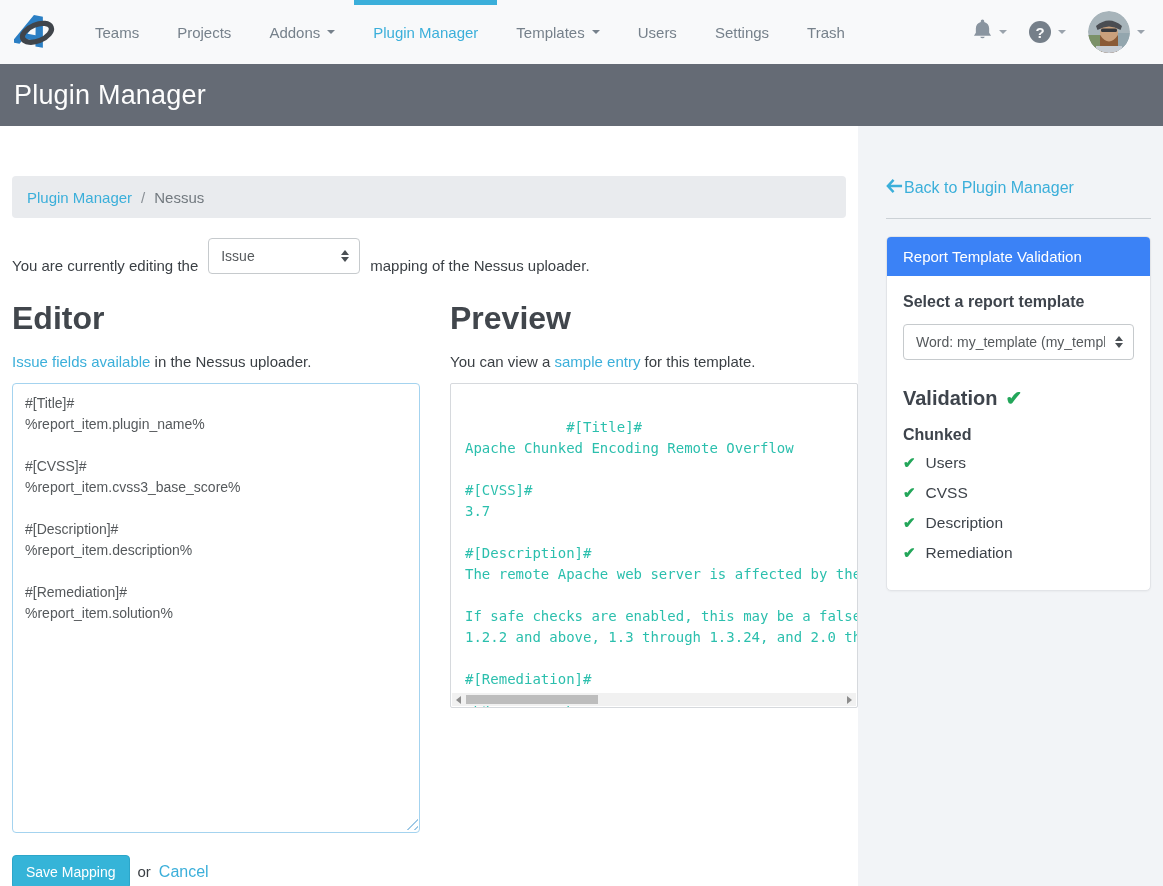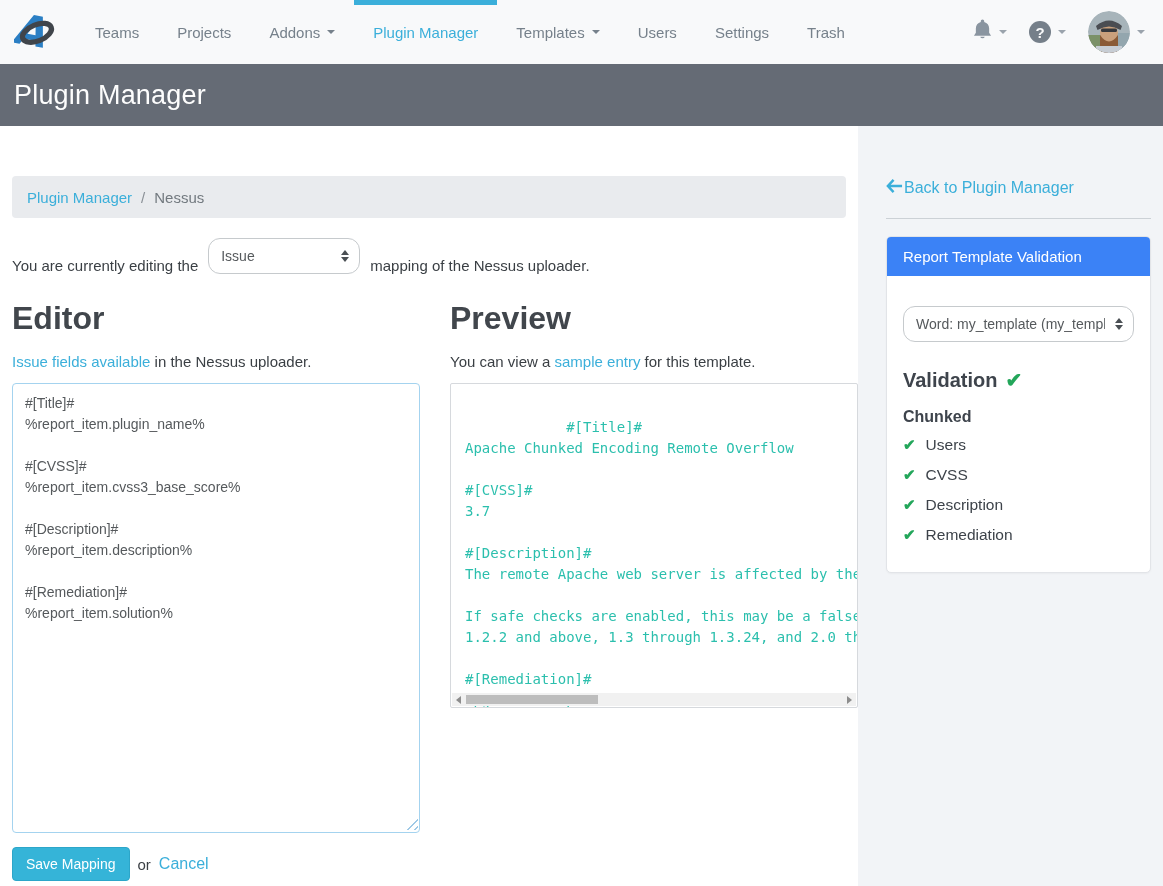--- a/index.html
+++ b/index.html
@@ -56,21 +56,21 @@
     display:flex; align-items:center; padding:0 15px; font-size:15px; color:#72797f;
   }
   .breadcrumb a { color:#3bafda; text-decoration:none; cursor:pointer; }
   .breadcrumb .sep { margin:0 9px; color:#8a9096; }
 
   .editing-row { margin-top:20px; display:flex; align-items:flex-end; font-size:15px; color:#3a3f44; }
   .editing-row .txt { white-space:pre; }
 
   .select-box {
     display:inline-flex; align-items:center; justify-content:space-between;
-    height:36px; border:1px solid #c6cacd; border-radius:12px; background:#fff;
+    height:36px; border:1px solid #c6cacd; border-radius:4px; background:#fff;
     padding:0 10px 0 12px; font-size:14px; color:#55595c; cursor:pointer;
     margin:0 10px;
   }
   .select-box .val { overflow:hidden; white-space:nowrap; }
   .updown { display:flex; flex-direction:column; gap:2px; margin-left:10px; flex:0 0 auto; }
   .tri-up { width:0; height:0; border-left:4px solid transparent; border-right:4px solid transparent; border-bottom:5px solid #4a4f54; }
   .tri-down { width:0; height:0; border-left:4px solid transparent; border-right:4px solid transparent; border-top:5px solid #4a4f54; }
 
   .cols { display:flex; }
   .col-editor { width:408px; }
@@ -103,21 +103,21 @@
   }
   .sb-arrow-left { width:0; height:0; border-top:4px solid transparent; border-bottom:4px solid transparent; border-right:5px solid #8d8d8d; margin-left:4px; }
   .sb-arrow-right { width:0; height:0; border-top:4px solid transparent; border-bottom:4px solid transparent; border-left:5px solid #8d8d8d; margin-left:auto; margin-right:4px; }
   .sb-thumb { position:absolute; left:14px; width:132px; top:2px; height:9px; background:#bdbdbd; }
 
   .save-row { margin-top:14px; display:flex; align-items:center; font-size:15px; color:#3a3f44; }
   .btn-save {
     background:#35b4d8; border:1px solid #2ca6c9; color:#fff; font-family:"Liberation Sans",sans-serif;
     font-size:14px; padding:8px 13px; border-radius:4px; cursor:pointer;
   }
-  .save-row .or { margin:8px 8px; }
+  .save-row .or { margin:16px 8px; }
   .save-row a { color:#3bafda; text-decoration:none; font-size:16px; cursor:pointer; }
 
   
   .back-link {
     margin-top:52px; display:flex; align-items:center; gap:1px;
     color:#3bafda; font-size:16px; text-decoration:none; cursor:pointer;
   }
   .side-divider { margin-top:20px; border:none; border-top:1px solid #ccd1d6; }
   .panel {
     margin-top:17px; background:#fff; border:1px solid #e2e4e8; border-radius:5px;
@@ -307,20 +307,21 @@
               <path d="M8 1.5 L2 8 L8 14.5 M2.5 8 H17" stroke="#3bafda" stroke-width="2.6" fill="none"></path>
             </svg>
         </span>
         <span>Back to Plugin Manager</span>
       </a>
       <hr class="side-divider">
 
       <div class="panel">
         <div class="panel-header">Report Template Validation</div>
         <div class="panel-body">
+          <h4>Select a report template</h4>
           <div class="select-box template-select">
             <span class="val">Word: my_template (my_templ</span>
             <span class="updown">
                 <span class="tri-up"></span>
                 <span class="tri-down"></span>
               </span>
           </div>
           <div class="validation-h">
             <span>Validation</span>
             <span class="check" style="font-size:20px;">✔</span>

